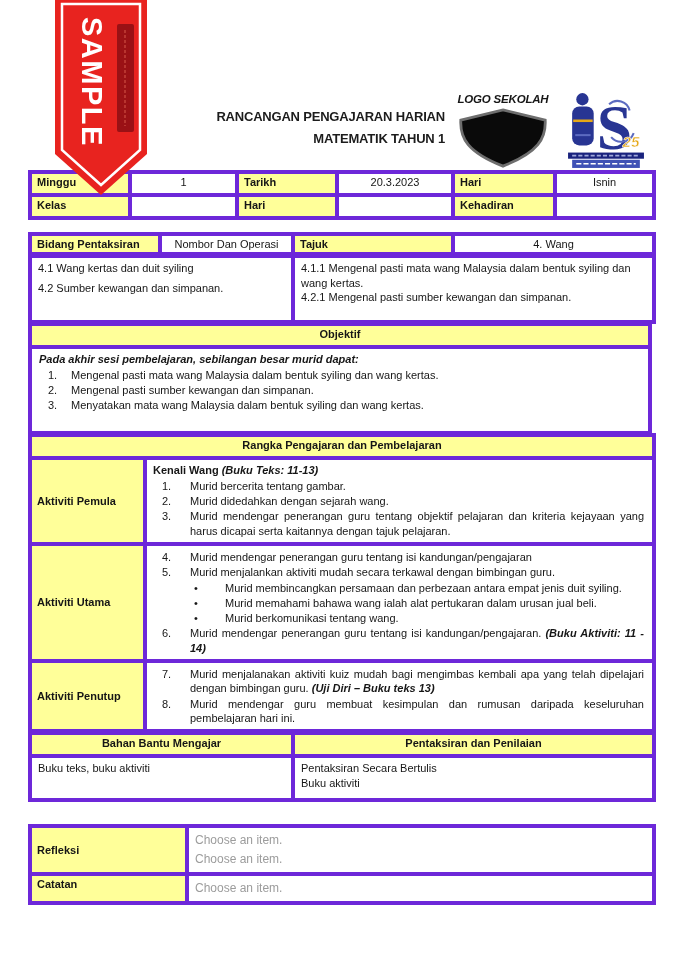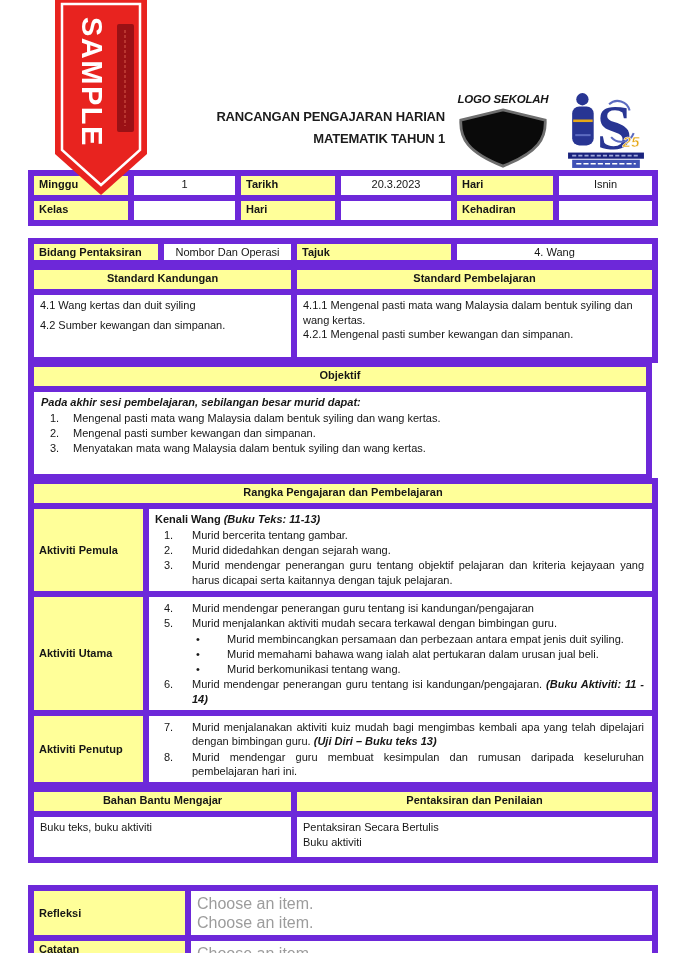--- a/index.html
+++ b/index.html
@@ -13,40 +13,40 @@
     position:absolute;top:106px;right:236px;text-align:right;
     font-size:13px;font-weight:bold;color:#1c1c1c;line-height:22px;letter-spacing:-.2px;white-space:nowrap;
   }
   .logo-sekolah{position:absolute;left:450px;top:93px;width:106px;text-align:center;font-style:italic;}
   .logo-caption{font-size:11.5px;font-weight:bold;letter-spacing:-.2px;}
   .anniv-logo{position:absolute;left:566px;top:90px;}
   
   .ribbon{position:absolute;left:55px;top:0;z-index:6;pointer-events:none;}
   
   table{border-collapse:collapse;table-layout:fixed;width:624px;margin-left:28px;border:2px solid #000;}
-  td{border:6px solid #6d28d9;padding:1px 5px;font-size:11px;vertical-align:top;line-height:1.3;}
+  td{border:4px solid #6d28d9;padding:1px 5px;font-size:11px;vertical-align:top;line-height:1.3;}
   .ylw{background:#FFFF99;}
   .lbl{font-weight:bold;}
   .ctr{text-align:center;}
   .hd{background:#FFFF99;font-weight:bold;text-align:center;height:17px;}
   .t1 td{height:17px;}
   .stack{margin-top:-2px;}
   .vmid{vertical-align:middle;}
   .content{padding:3px 6px;}
   .intro{font-weight:bold;font-style:italic;padding-left:1px;}
   .li{display:flex;margin:1px 0;}
   .li .num{flex:none;width:33px;padding-left:10px;box-sizing:border-box;}
   .li .txt{flex:1;text-align:justify;padding-right:2px;}
   .rk .li .num{width:37px;padding-left:9px;}
   .rk .li.bullet .num{width:72px;padding-left:41px;}
   .ref{font-weight:bold;font-style:italic;}
   .rg-title{font-weight:bold;}
   .obj-cell{padding-bottom:18px;}
   .std-item + .std-item{margin-top:5px;}
-  .gray-line{color:#9c9c9c;font-size:16px;line-height:19px;}
+  .gray-line{color:#9c9c9c;font-size:12px;line-height:19px;}
   .spacer12{height:12px;}
   .spacer22{height:22px;}
 </style>
 </head>
 <body>
 
 <div class="header-area">
 
   <div class="ribbon">
     <svg width="92" height="200" viewBox="0 0 92 200">
@@ -135,24 +135,20 @@
   </tr>
 </tbody>
   </table>
 
 <table class="stack">
   <colgroup>
       <col style="width:263px">
       <col style="width:361px">
     </colgroup>
   <tbody>
-      <tr>
-    <td class="hd">Standard Kandungan</td>
-    <td class="hd">Standard Pembelajaran</td>
-  </tr>
   <tr>
     <td class="content" style="height:56px">
       <div class="std-item">4.1 Wang kertas dan duit syiling</div>
       <div class="std-item">4.2  Sumber kewangan dan simpanan.</div>
     </td>
     <td class="content">
       <div class="std-item" style="margin-top:0">4.1.1 Mengenal pasti mata wang Malaysia dalam bentuk syiling dan wang kertas.</div>
       <div>4.2.1 Mengenal pasti sumber kewangan dan simpanan.</div>
     </td>
   </tr>

